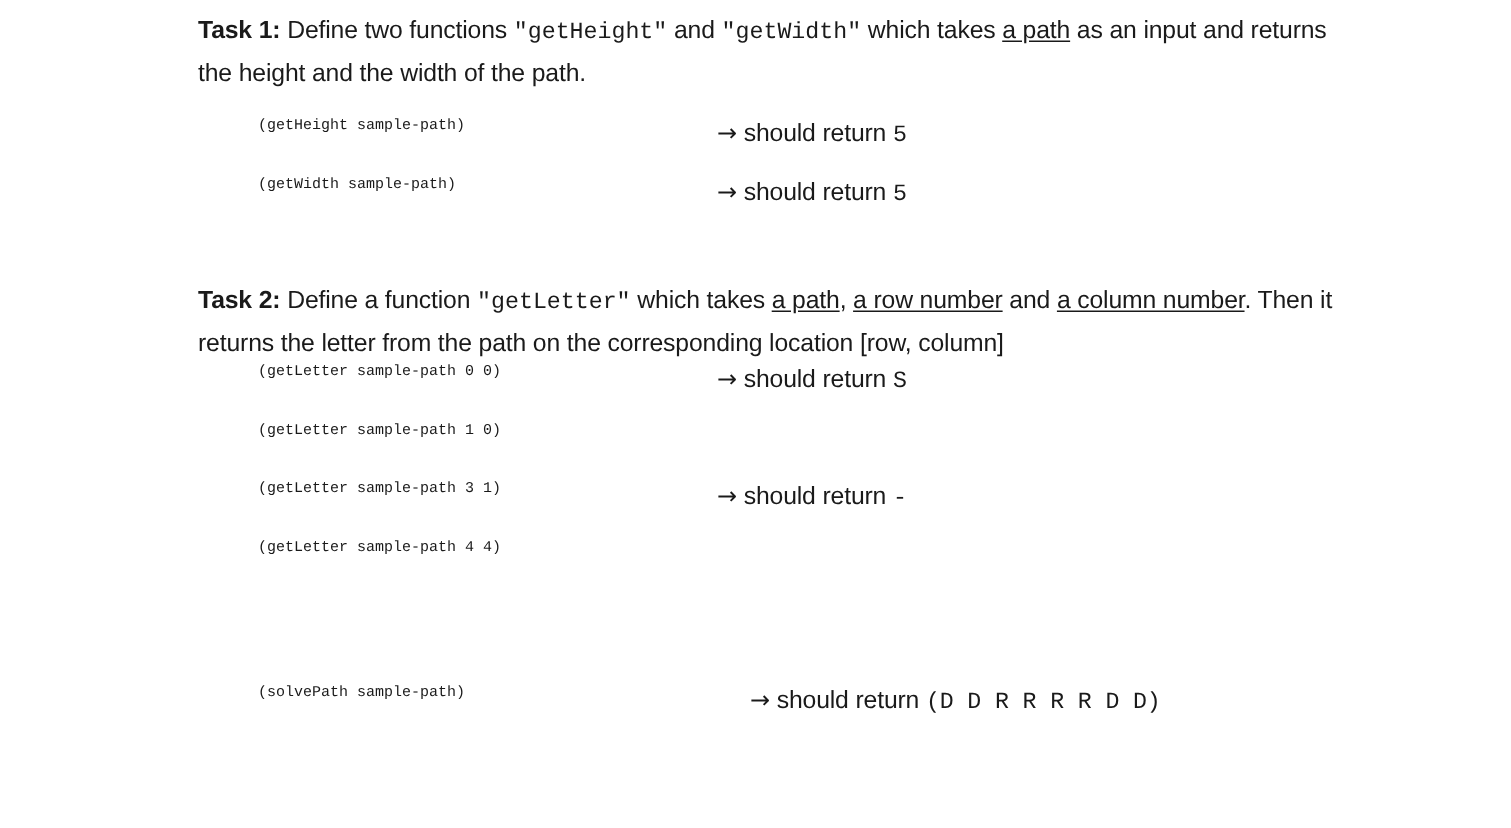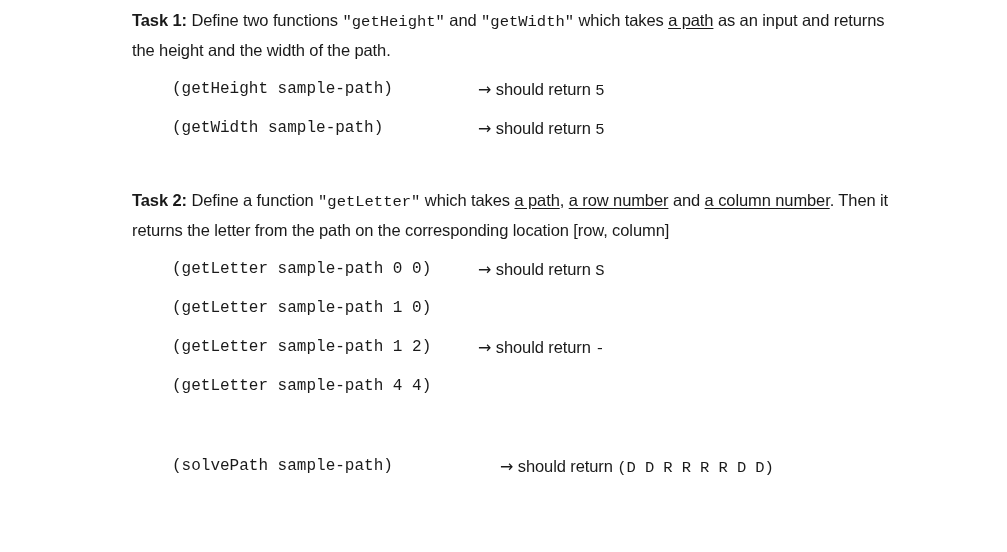--- a/index.html
+++ b/index.html
@@ -65,21 +65,21 @@
     position: relative;
     height: 39px;
     display: block;
   }
 
   .ex-call {
     position: absolute;
     left: 60px;
     top: 0;
     font-family: "Liberation Mono", "DejaVu Sans Mono", monospace;
-    font-size: 16px;
+    font-size: 10px;
     color: #1a1a1a;
     white-space: pre;
   }
 
   .ex-result {
     position: absolute;
     top: 0;
     font-family: "Liberation Sans", sans-serif;
     font-size: 16.5px;
     color: #1a1a1a;
@@ -122,30 +122,30 @@
         <span class="ex-result"><span class="arrow">→</span><span> should return </span><span class="val">5</span></span>
       </div>
     </div>
   </div>
 
   <div class="task" style="top: 186px;">
     <div class="task-prose">
       <span class="task-label">Task 2:</span><span> Define a function </span><span class="mono">"getLetter"</span><span> which takes </span><span class="ul">a path</span><span>, </span><span class="ul">a row number</span><span> and </span><span class="ul">a column number</span><span>. Then it returns the letter from the path on the corresponding location [row, column]</span>
     </div>
 
-    <div class="examples col-b" style="margin-top: 16px;">
+    <div class="examples col-b" style="margin-top: 0;">
       <div class="ex-row">
         <span class="ex-call">(getLetter sample-path 0 0)</span>
         <span class="ex-result"><span class="arrow">→</span><span> should return </span><span class="val">S</span></span>
       </div>
       <div class="ex-row">
         <span class="ex-call">(getLetter sample-path 1 0)</span>
       </div>
       <div class="ex-row">
-        <span class="ex-call">(getLetter sample-path 1 2)</span>
+        <span class="ex-call">(getLetter sample-path 3 1)</span>
         <span class="ex-result"><span class="arrow">→</span><span> should return </span><span class="val">-</span></span>
       </div>
       <div class="ex-row">
         <span class="ex-call">(getLetter sample-path 4 4)</span>
       </div>
     </div>
   </div>
 
   <div class="task" style="top: 441px;">
 

